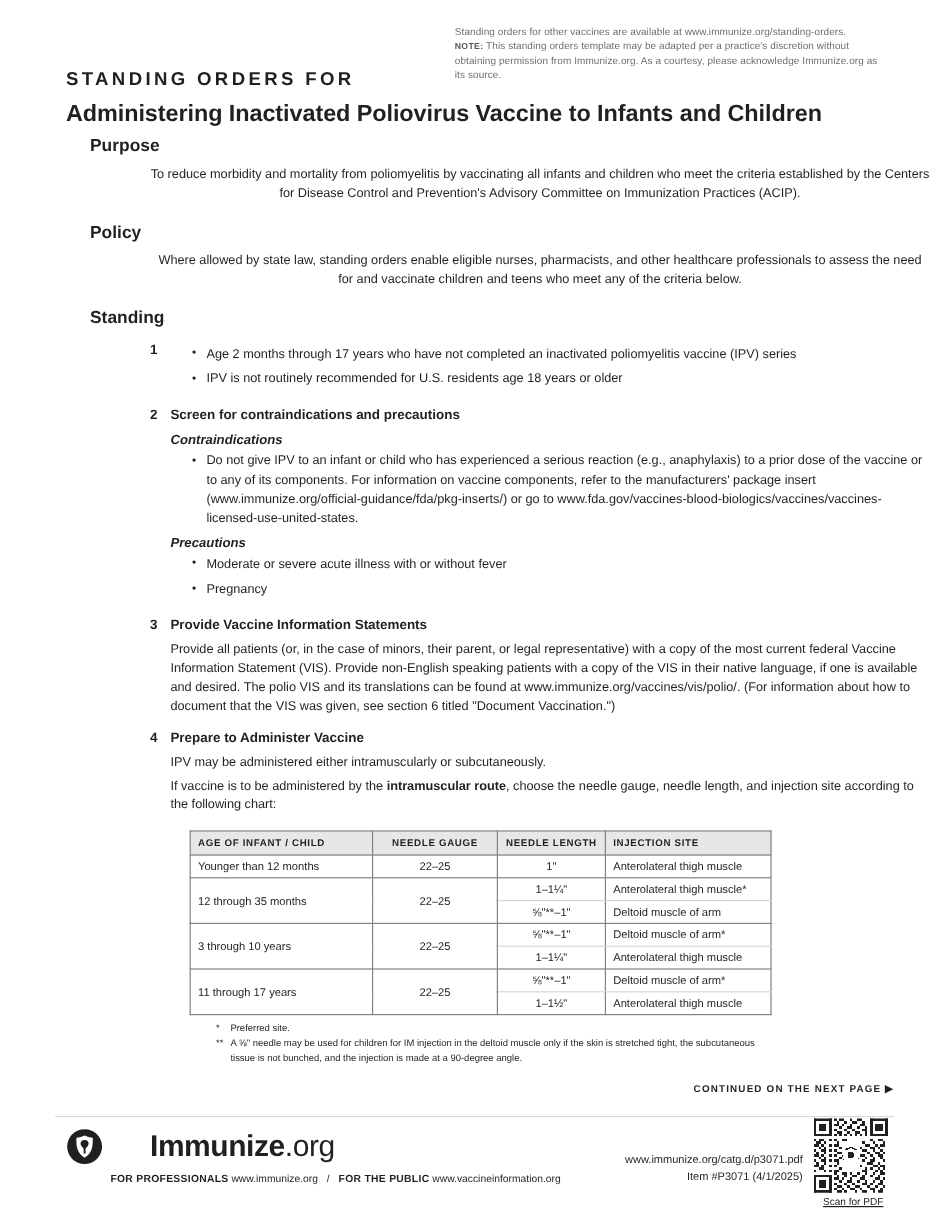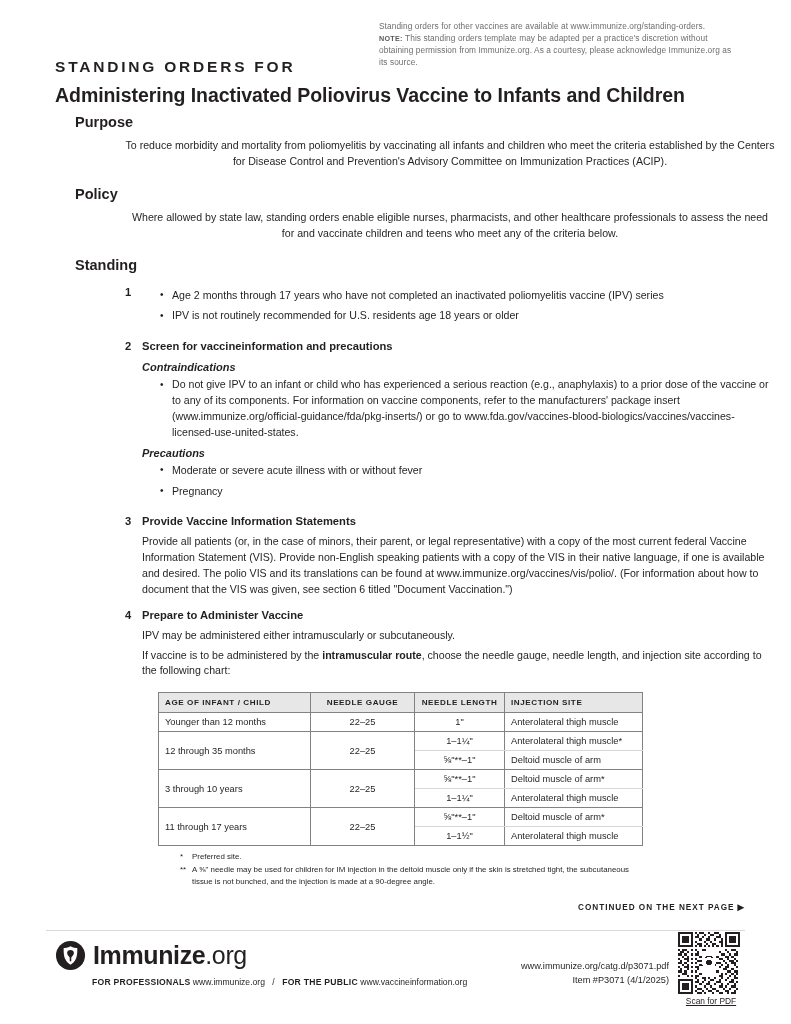--- a/index.html
+++ b/index.html
@@ -230,20 +230,21 @@
     width: 699px;
     height: 1px;
     background: #d9d9d9;
   }
   .brand {
     position: absolute;
     left: 55px;
     top: 940px;
     display: flex;
     align-items: center;
+    gap: 32px;
   }
   .brand-mark {
     width: 31px;
     height: 31px;
     flex: 0 0 31px;
   }
   .brand-text {
     font-size: 25px;
     font-weight: bold;
     margin-left: 7px;
@@ -335,21 +336,21 @@
         <ul class="bullets sub">
           <li>Age 2 months through 17 years who have not completed an inactivated poliomyelitis vaccine (IPV) series</li>
           <li>IPV is not routinely recommended for U.S. residents age 18 years or older</li>
         </ul>
       </div>
     </div>
 
     <div class="proc-item">
       <div class="proc-num">2</div>
       <div class="proc-body">
-        <div class="proc-head"><b>Screen for vaccineinformation and precautions</b></div>
+        <div class="proc-head"><b>Screen for contraindications and precautions</b></div>
         <div class="subhead">Contraindications</div>
         <ul class="bullets sub">
           <li>Do not give IPV to an infant or child who has experienced a serious reaction (e.g., anaphylaxis) to a prior dose of the vaccine or to any of its components. For information on vaccine components, refer to the manufacturers' package insert (www.immunize.org/official-guidance/fda/pkg-inserts/) or go to www.fda.gov/vaccines-blood-biologics/vaccines/vaccines-licensed-use-united-states.</li>
         </ul>
         <div class="subhead">Precautions</div>
         <ul class="bullets sub">
           <li>Moderate or severe acute illness with or without fever</li>
           <li>Pregnancy</li>
         </ul>
       </div>

